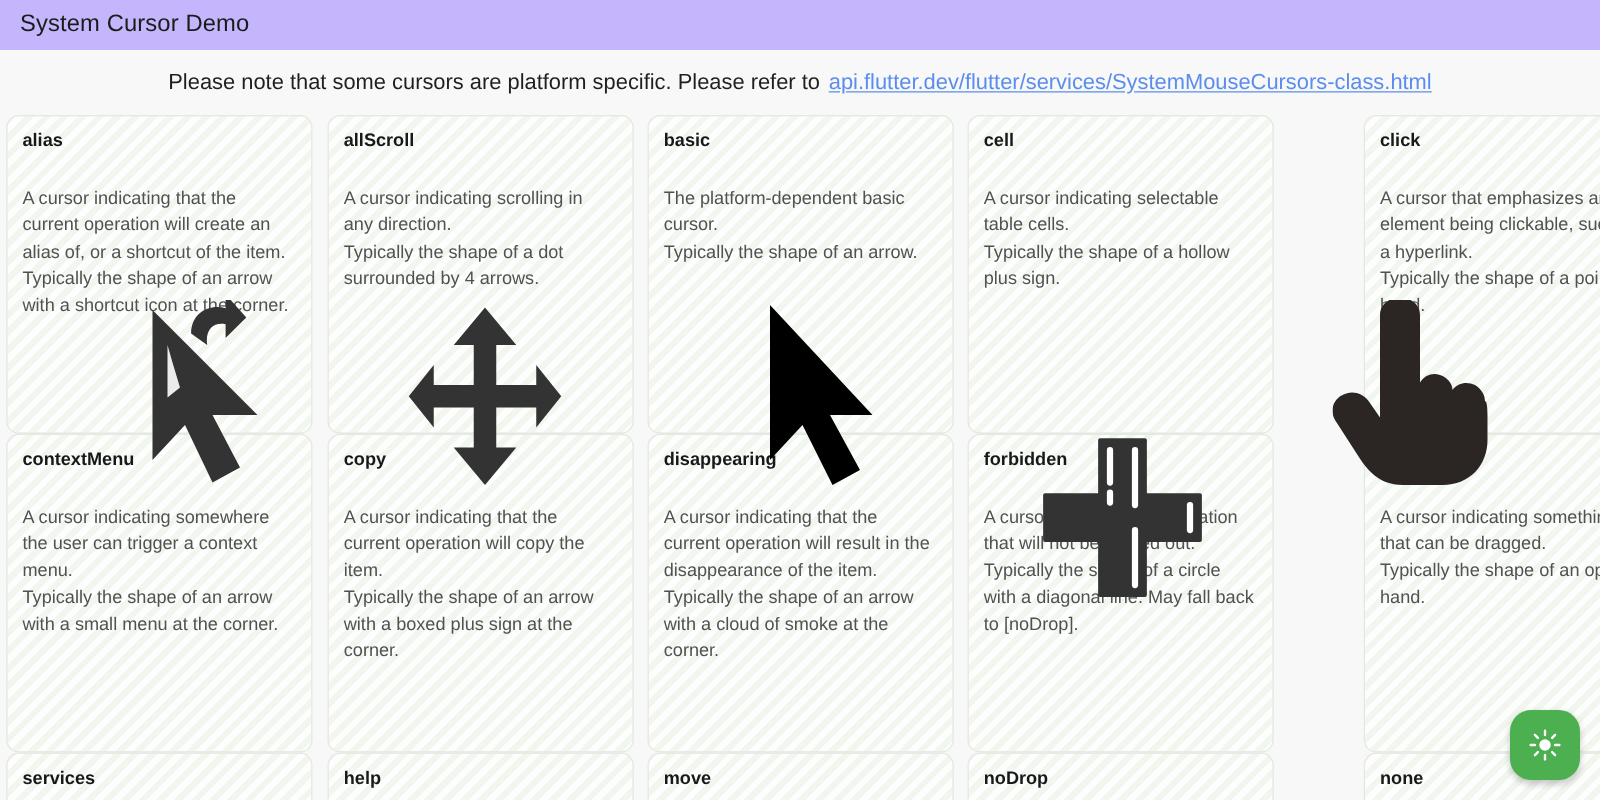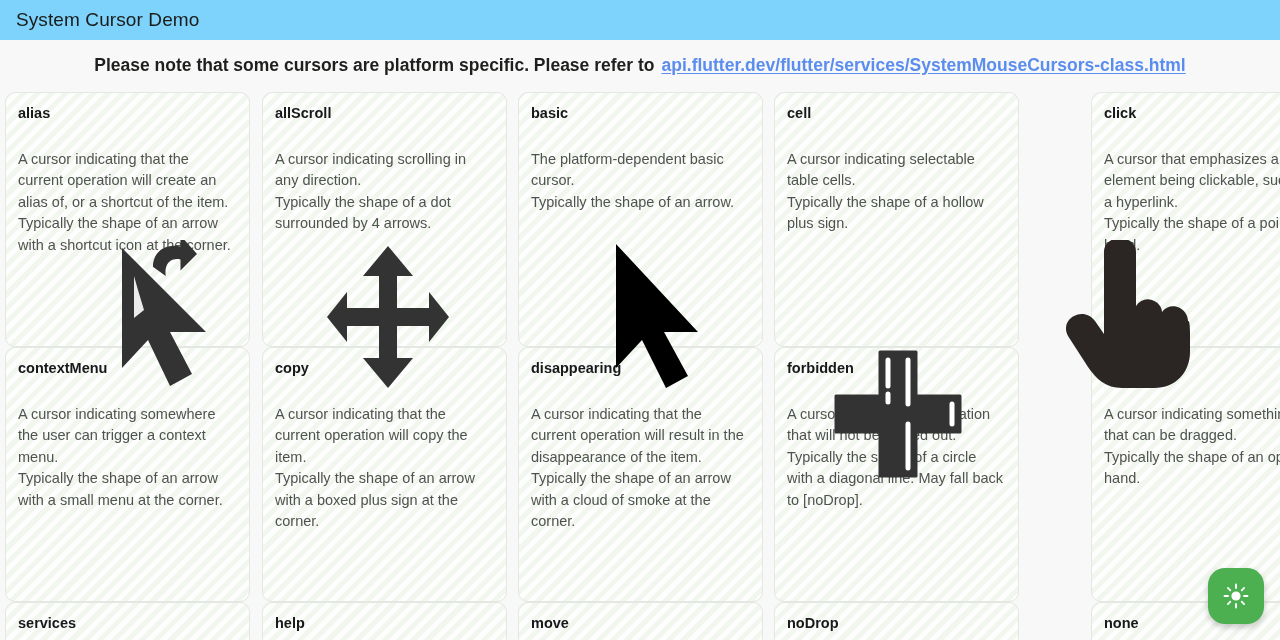--- a/index.html
+++ b/index.html
@@ -8,37 +8,36 @@
     overflow: hidden;
     background: #f7f8f7;
     font-family: "Liberation Sans", sans-serif;
   }
   #app { position: relative; width: 1280px; height: 640px; overflow: hidden; }
 
   
   .appbar {
     position: absolute; top: 0; left: 0;
     width: 1280px; height: 40px;
-    background: #7dd3fc;
+    background: #c4b5fd;
     display: flex; align-items: center;
   }
   .appbar-title {
     font-size: 19px; color: #1b1c1a;
     padding-left: 16px; letter-spacing: .1px;
     white-space: nowrap;
   }
 
   
   .notice {
     position: absolute; top: 40px; left: 0;
     width: 1280px; height: 50px;
     display: flex; align-items: center; justify-content: center;
     font-size: 17.5px; color: #1f201e;
     white-space: nowrap;
-    font-weight: bold;
   }
   .notice-link {
     color: #5b8dee; text-decoration: underline;
     text-underline-offset: 2px; margin-left: 7px; cursor: pointer;
   }
 
   
   .grid {
     position: absolute; top: 92px; left: 0;
     width: 1280px; height: 548px;

